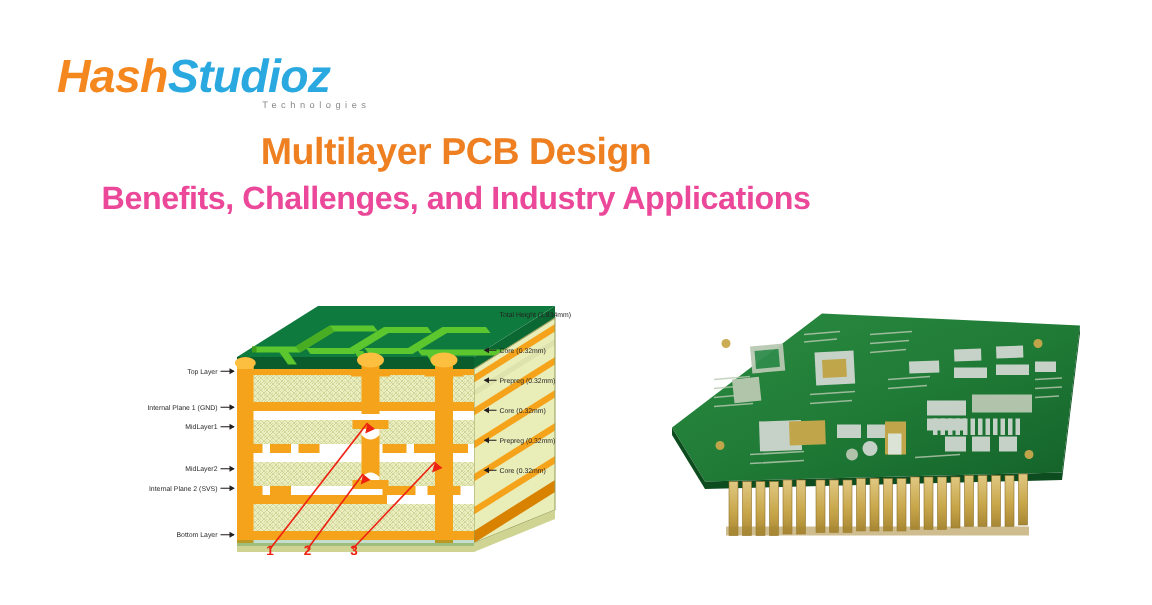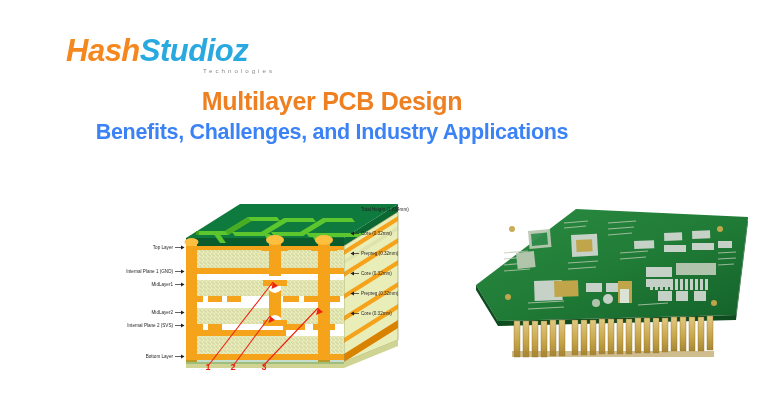--- a/index.html
+++ b/index.html
@@ -3,33 +3,33 @@
 <meta charset="utf-8">
 <style>
   html,body{margin:0;padding:0;}
   body{
     width:768px;height:403px;
     background:#ffffff;
     font-family:"Liberation Sans", sans-serif;
     overflow:hidden;
     position:relative;
   }
-  .banner{position:absolute;inset:0;background:#ffffff;margin-left:28px;}
+  .banner{position:absolute;inset:0;background:#ffffff;}
 
   
   .logo{position:absolute;left:38px;top:36px;width:215px;height:40px;}
   .logo-word{font-size:31px;font-weight:bold;font-style:italic;letter-spacing:-0.5px;line-height:30px;white-space:nowrap;}
   .logo-hash{color:#f5871f;}
   .logo-studioz{color:#2aa9e0;}
   .logo-tag{font-size:6.2px;letter-spacing:3.0px;color:#8a8a8a;text-align:right;margin-top:1px;padding-right:6px;font-weight:normal;font-style:normal;}
 
   
   .title-block{position:absolute;left:0;top:86px;width:608px;text-align:center;}
   .title-main{font-size:25px;font-weight:bold;color:#ee8022;letter-spacing:-0.3px;line-height:30px;}
-  .title-sub{font-size:21.5px;font-weight:bold;color:#3b82f6;letter-spacing:-0.3px;line-height:28px;margin-top:2px;}
+  .title-sub{font-size:21.5px;font-weight:bold;color:#ec4899;letter-spacing:-0.3px;line-height:28px;margin-top:2px;}
 
   
   .diagram{position:absolute;left:40px;top:190px;width:390px;height:180px;}
   .diagram svg{display:block;}
 
   
   .pcb-photo{position:absolute;left:440px;top:193px;width:290px;height:185px;}
   .pcb-photo svg{display:block;}
 </style>
 </head>

